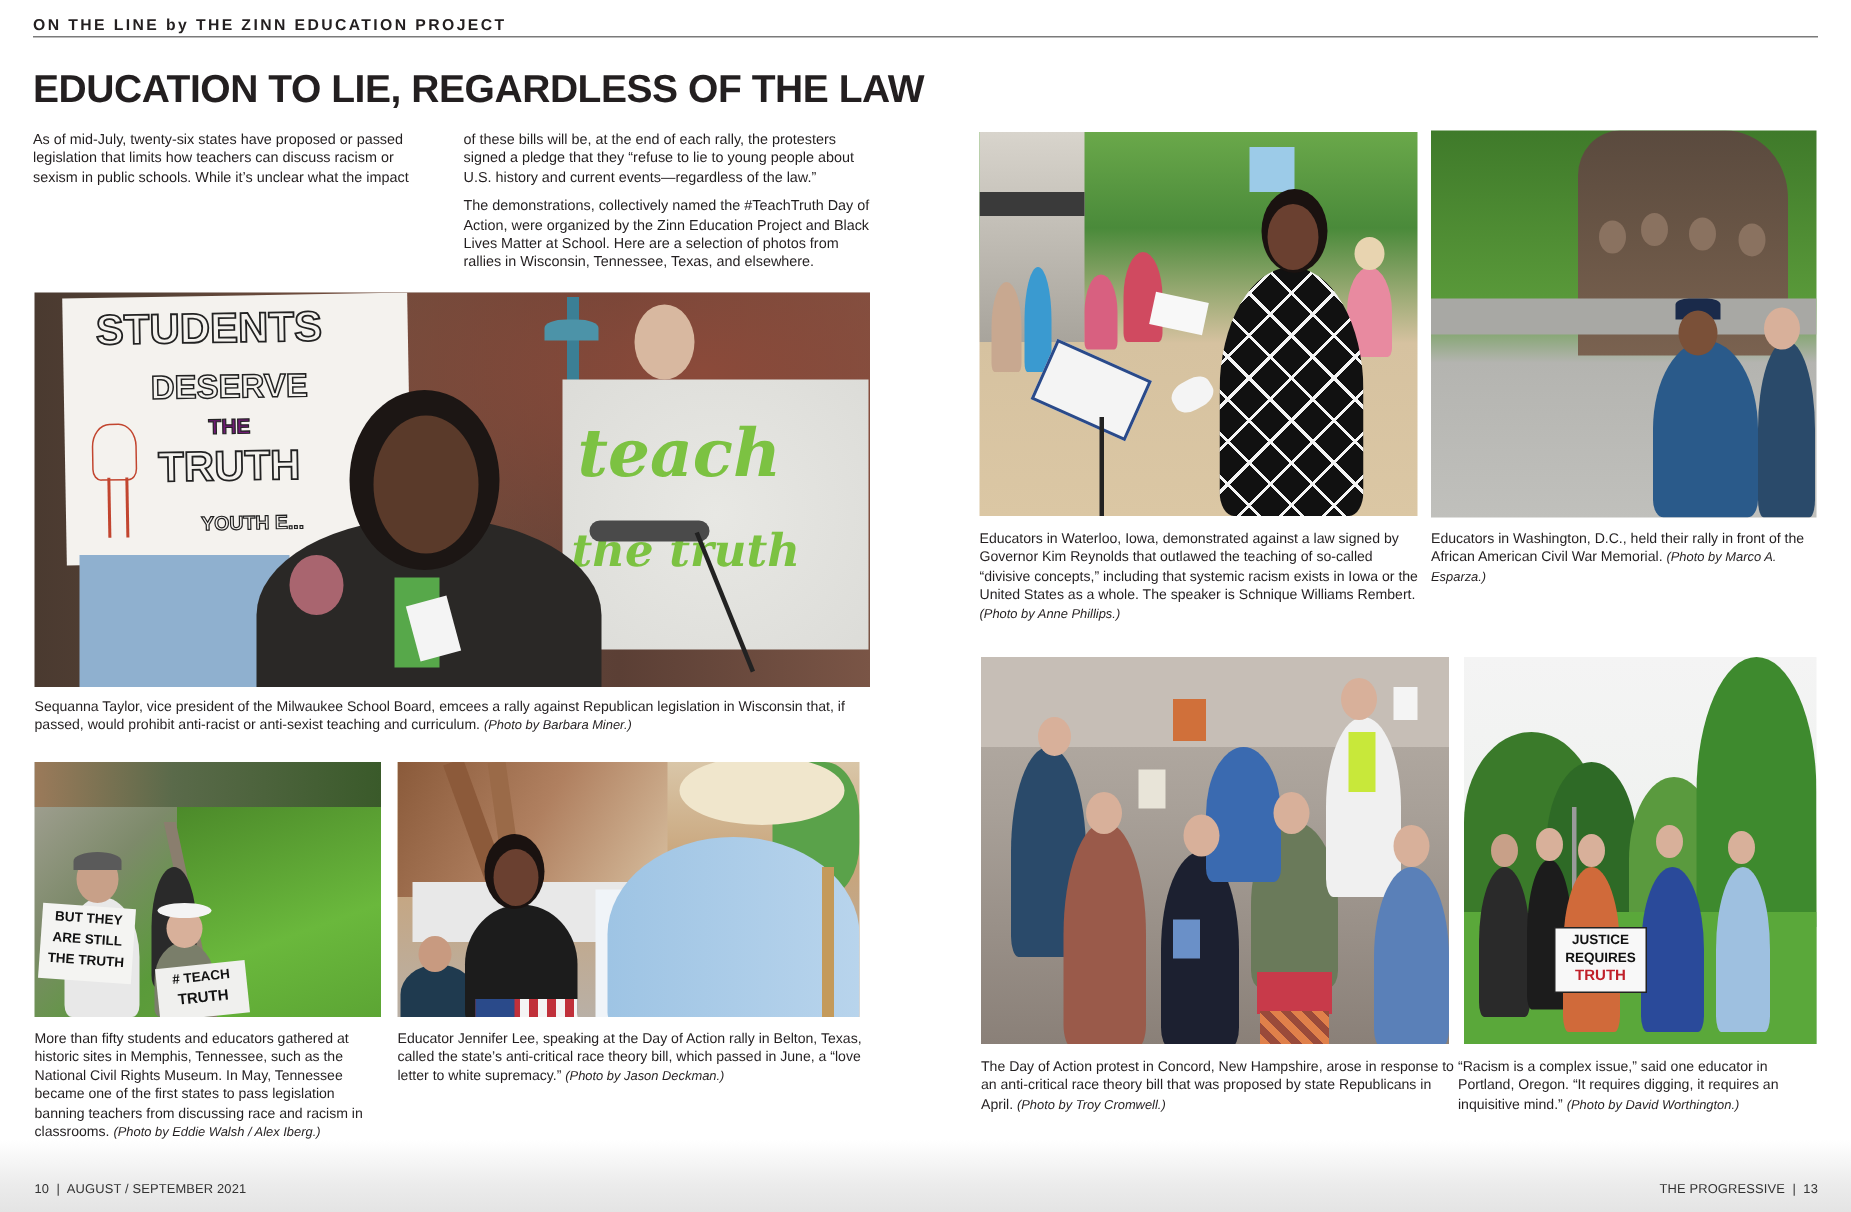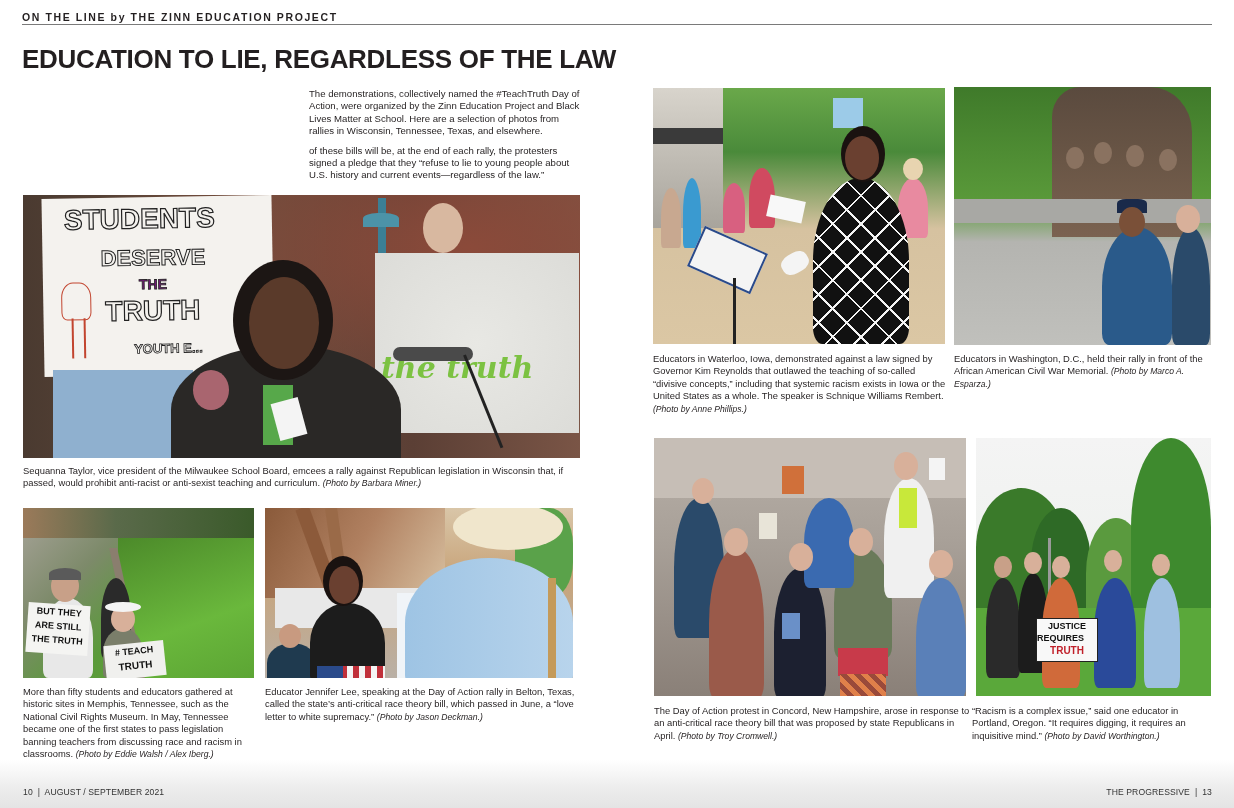--- a/index.html
+++ b/index.html
@@ -22,24 +22,25 @@
   .head{position:absolute;border-radius:50%;}
 </style>
 </head>
 <body>
 
 <div class="abs kicker">ON THE LINE by THE ZINN EDUCATION PROJECT</div>
 <div class="abs rule"></div>
 <div class="abs title">EDUCATION TO LIE, REGARDLESS OF THE LAW</div>
 
 <div class="abs body-col" style="left:22px;top:88px;width:272px;">
+  <p>As of mid-July, twenty-six states have proposed or passed legislation that limits how teachers can discuss racism or sexism in public schools. While it’s unclear what the impact</p>
 </div>
 <div class="abs body-col" style="left:309px;top:88px;width:272px;">
+  <p>of these bills will be, at the end of each rally, the protesters signed a pledge that they “refuse to lie to young people about U.S. history and current events—regardless of the law.”</p>
   <p>The demonstrations, collectively named the #TeachTruth Day of Action, were organized by the Zinn Education Project and Black Lives Matter at School. Here are a selection of photos from rallies in Wisconsin, Tennessee, Texas, and elsewhere.</p>
-  <p>of these bills will be, at the end of each rally, the protesters signed a pledge that they “refuse to lie to young people about U.S. history and current events—regardless of the law.”</p>
 </div>
 
 <div class="photo" style="left:23px;top:195px;width:557px;height:263px;background:linear-gradient(90deg,#4a3a30 0%,#6a4e3e 40%,#5b3f35 70%,#7a5546 100%);">
   <div class="abs" style="left:0;top:0;width:557px;height:263px;background:radial-gradient(ellipse at 80% 20%,#8b4a3a 0%,transparent 60%);"></div>
   <div class="abs" style="left:355px;top:3px;width:8px;height:70px;background:#3b7f95;"></div>
   <div class="abs" style="left:340px;top:18px;width:36px;height:14px;background:#4c93a8;border-radius:40% 40% 0 0;"></div>
 
   <div class="abs" style="left:20px;top:2px;width:230px;height:178px;background:#f4f2ee;transform:rotate(-1deg);">
     <div class="sign" style="left:22px;top:8px;font-size:28px;color:#f4f2ee;-webkit-text-stroke:1.2px #222;">STUDENTS</div>
     <div class="sign" style="left:58px;top:50px;font-size:22px;color:#f4f2ee;-webkit-text-stroke:1px #222;">DESERVE</div>
@@ -47,20 +48,21 @@
     <div class="sign" style="left:62px;top:100px;font-size:28px;color:#f4f2ee;-webkit-text-stroke:1.2px #222;">TRUTH</div>
     <div class="sign" style="left:90px;top:145px;font-size:13px;color:#f4f2ee;-webkit-text-stroke:0.8px #222;">YOUTH E...</div>
     <div class="abs" style="left:18px;top:84px;width:28px;height:36px;border:1.5px solid #c2452f;border-radius:40% 40% 20% 20%;"></div>
     <div class="abs" style="left:28px;top:120px;width:2px;height:40px;background:#c2452f;"></div>
     <div class="abs" style="left:40px;top:120px;width:2px;height:40px;background:#c2452f;"></div>
   </div>
 
   <div class="abs" style="left:30px;top:175px;width:140px;height:88px;background:#8fb0cf;"></div>
 
   <div class="abs" style="left:352px;top:58px;width:204px;height:180px;background:radial-gradient(circle,#e8e8e4 0%,#dcdcd8 100%);">
+    <div class="sign" style="left:10px;top:28px;font-size:44px;color:#7cc242;font-style:italic;font-family:'DejaVu Serif',serif;">teach</div>
     <div class="sign" style="left:6px;top:100px;font-size:30px;color:#7cc242;font-style:italic;font-family:'DejaVu Serif',serif;">the truth</div>
   </div>
   <div class="head" style="left:400px;top:8px;width:40px;height:50px;background:#d8b8a0;"></div>
 
   <div class="person" style="left:148px;top:150px;width:230px;height:130px;background:#2a2826;"></div>
   <div class="abs" style="left:170px;top:175px;width:36px;height:40px;background:#d47a88;border-radius:50%;opacity:0.75;"></div>
   <div class="abs" style="left:240px;top:190px;width:30px;height:60px;background:#57a84a;"></div>
   <div class="head" style="left:210px;top:65px;width:100px;height:120px;background:#1c1614;"></div>
   <div class="head" style="left:226px;top:82px;width:70px;height:92px;background:#5a3a2a;"></div>
   <div class="abs" style="left:370px;top:152px;width:80px;height:14px;background:#4a4a4a;border-radius:7px;"></div>
@@ -202,21 +204,21 @@
   <div class="person" style="left:66px;top:140px;width:38px;height:110px;background:#d06a3a;"></div>
   <div class="person" style="left:118px;top:140px;width:42px;height:110px;background:#2a4a9a;"></div>
   <div class="person" style="left:168px;top:140px;width:36px;height:110px;background:#9ec0e0;"></div>
   <div class="head" style="left:18px;top:118px;width:18px;height:22px;background:#c8a088;"></div>
   <div class="head" style="left:48px;top:114px;width:18px;height:22px;background:#d8b09a;"></div>
   <div class="head" style="left:76px;top:118px;width:18px;height:22px;background:#d8b09a;"></div>
   <div class="head" style="left:128px;top:112px;width:18px;height:22px;background:#d8b09a;"></div>
   <div class="head" style="left:176px;top:116px;width:18px;height:22px;background:#d8b09a;"></div>
   <div class="abs" style="left:60px;top:180px;width:60px;height:42px;background:#f8f8f8;border:1px solid #222;">
     <div class="sign" style="left:0;top:3px;width:60px;font-size:9px;color:#111;">JUSTICE</div>
-    <div class="sign" style="left:0;top:15px;width:43px;font-size:9px;color:#111;text-align:center;">REQUIRES</div>
+    <div class="sign" style="left:0;top:15px;width:60px;font-size:9px;color:#111;text-align:center;">REQUIRES</div>
     <div class="sign" style="left:0;top:27px;width:60px;font-size:10px;color:#c0202a;">TRUTH</div>
   </div>
 </div>
 <div class="abs cap" style="left:972px;top:705px;width:244px;">
   <span>“Racism is a complex issue,” said one educator in Portland, Oregon. “It requires digging, it requires an inquisitive mind.”</span>
   <span class="credit">(Photo by David Worthington.)</span>
 </div>
 
 <div class="footer"></div>
 <div class="foot-text" style="left:23px;white-space:pre;">10  |  AUGUST / SEPTEMBER 2021</div>

